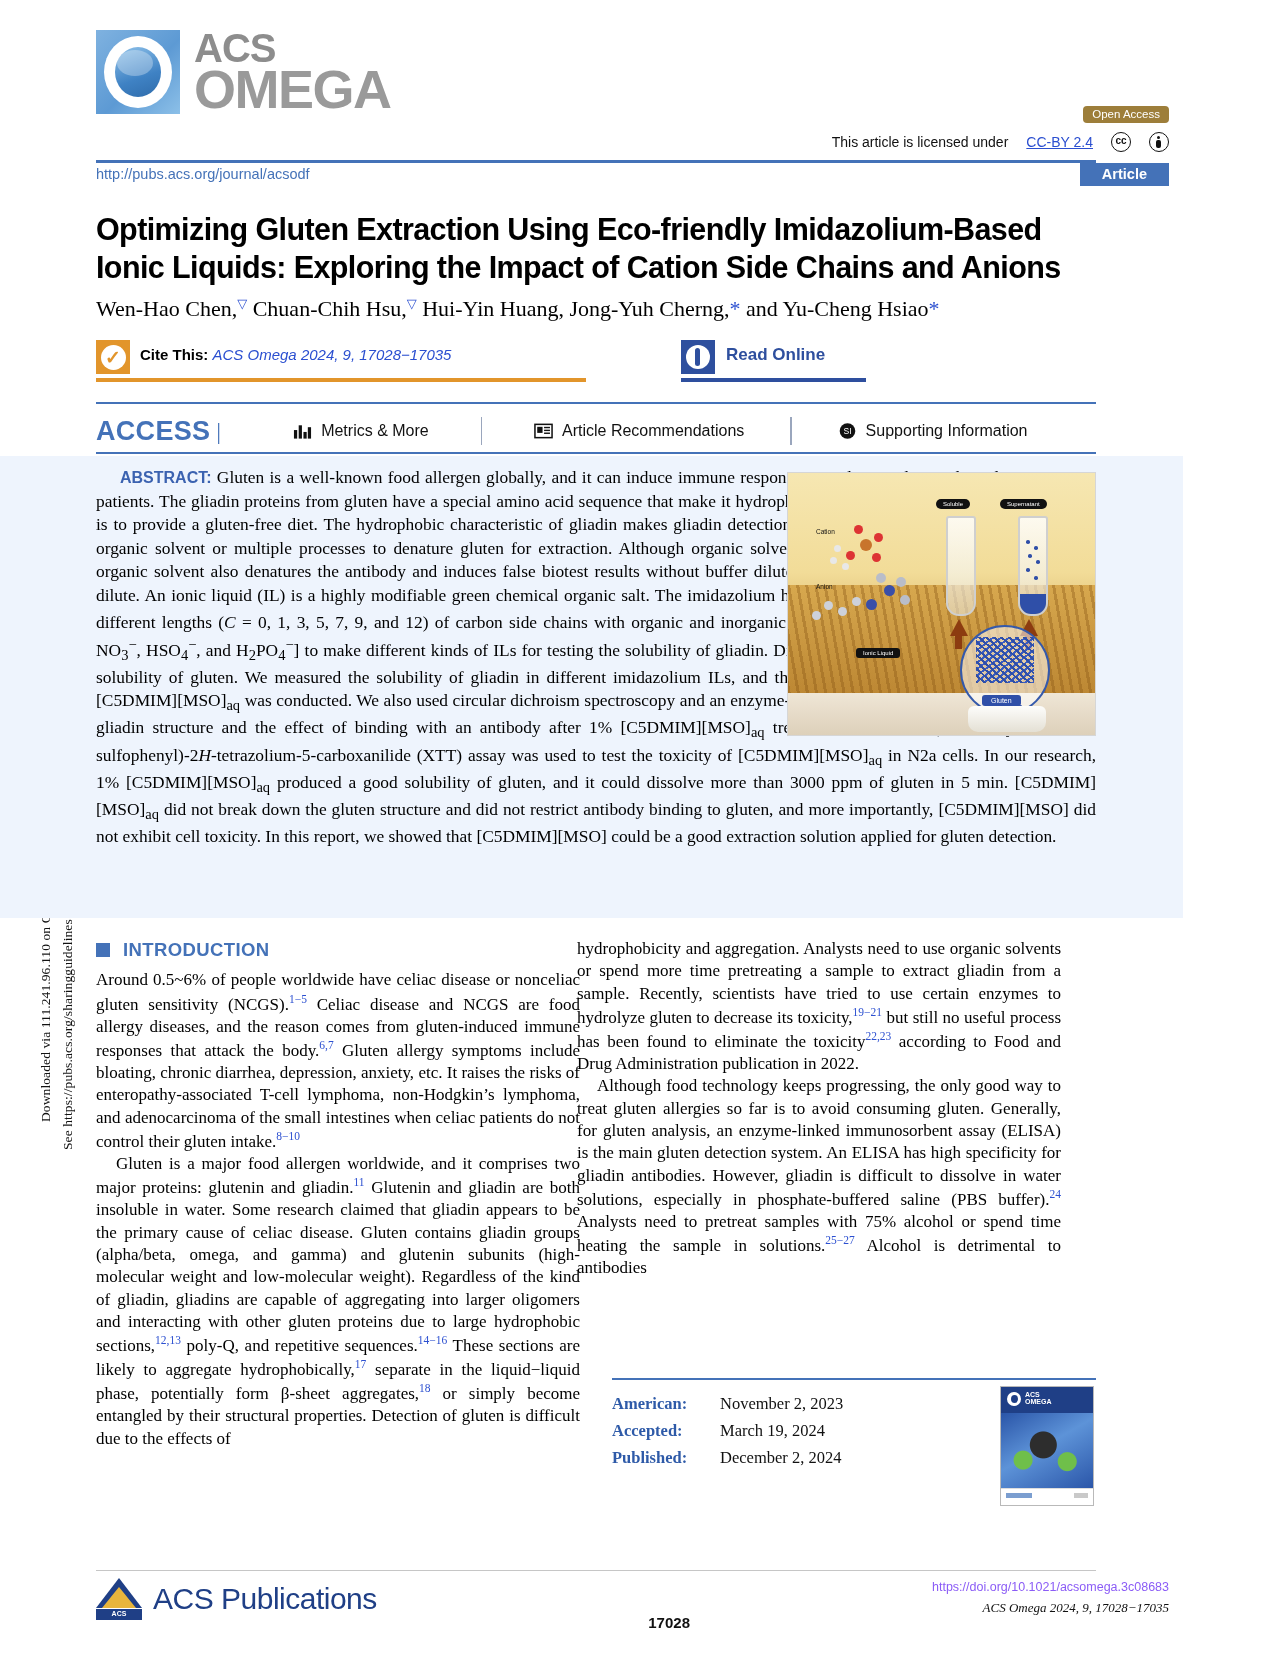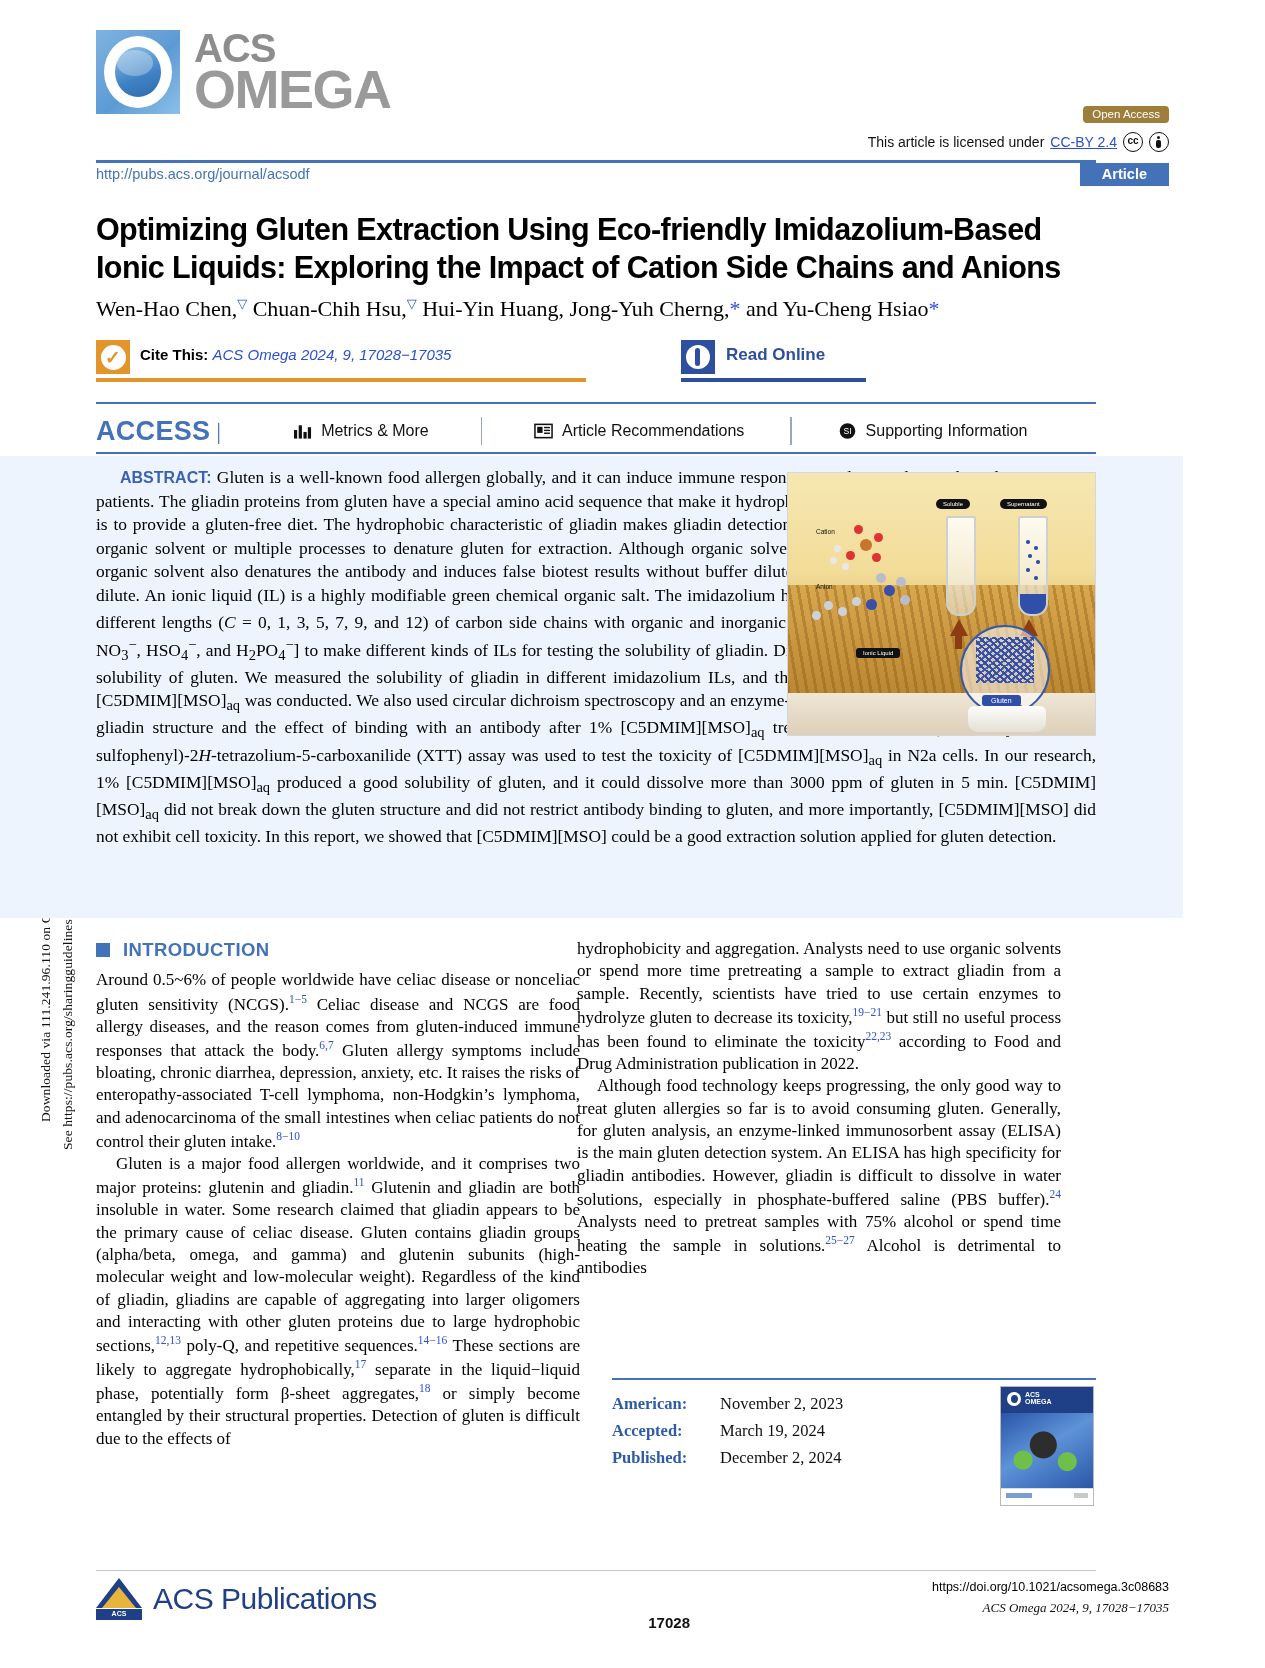--- a/index.html
+++ b/index.html
@@ -81,21 +81,21 @@
   .oa-badge{
     position:absolute; right:96px; top:106px;
     background:#9d7e3a; color:#fff;
     font-family:"Liberation Sans", sans-serif;
     font-size:11.5px; padding:2px 9px 3px 9px; border-radius:4px;
   }
   .license-line{
     position:absolute; right:96px; top:132px;
     font-family:"Liberation Sans", sans-serif;
     font-size:14px; color:#111;
-    display:flex; align-items:center; gap:6px; white-space:nowrap;
+    display:flex; align-items:center; gap:18px; white-space:nowrap;
   }
   .license-line a{color:#2b4fd0; text-decoration:underline;}
   .cc-icon{
     width:18px;height:18px;border:1.6px solid #111;border-radius:50%;
     font-size:10px; line-height:15px; text-align:center; font-weight:bold;
     font-family:"Liberation Sans", sans-serif;
   }
   .by-icon{
     width:18px;height:18px;border:1.6px solid #111;border-radius:50%;
     position:relative;
@@ -368,21 +368,21 @@
   .copyright{
     position:absolute; left:428px; top:1578px; width:250px; text-align:right;
     font-family:"Liberation Sans", sans-serif; font-size:12.5px; line-height:1.35; color:#111;
   }
   .pageno{
     position:absolute; left:570px; top:1614px; width:120px; text-align:right;
     font-family:"Liberation Sans", sans-serif; font-weight:bold; font-size:15px; color:#111;
   }
   .doi{
     position:absolute; right:96px; top:1580px; text-align:right;
-    font-family:"Liberation Sans", sans-serif; font-size:12.5px; color:#000000;
+    font-family:"Liberation Sans", sans-serif; font-size:12.5px; color:#8b5cf6;
   }
   .jref{
     position:absolute; right:96px; top:1600px; text-align:right;
     font-family:"Liberation Serif", serif; font-style:italic; font-size:13px; color:#111;
   }
 </style>
 </head>
 <body>
 
 <div class="page">

